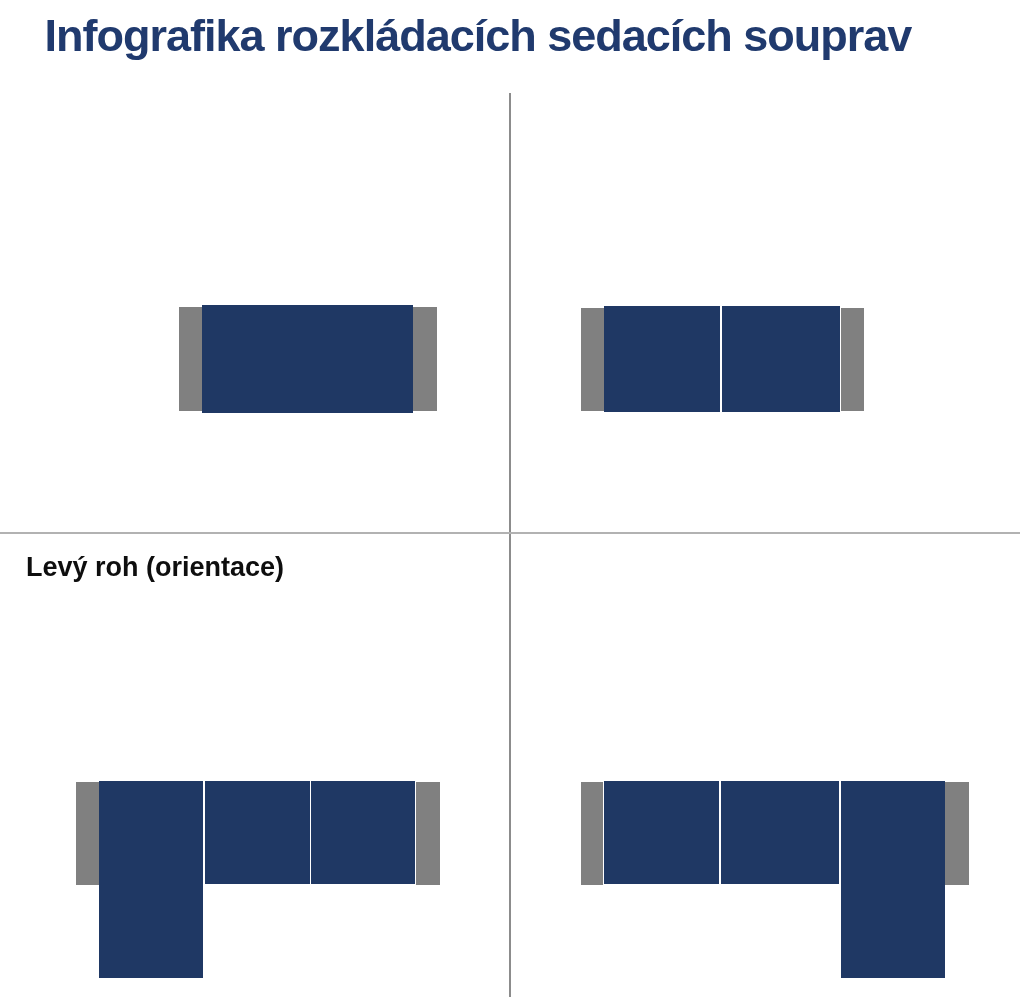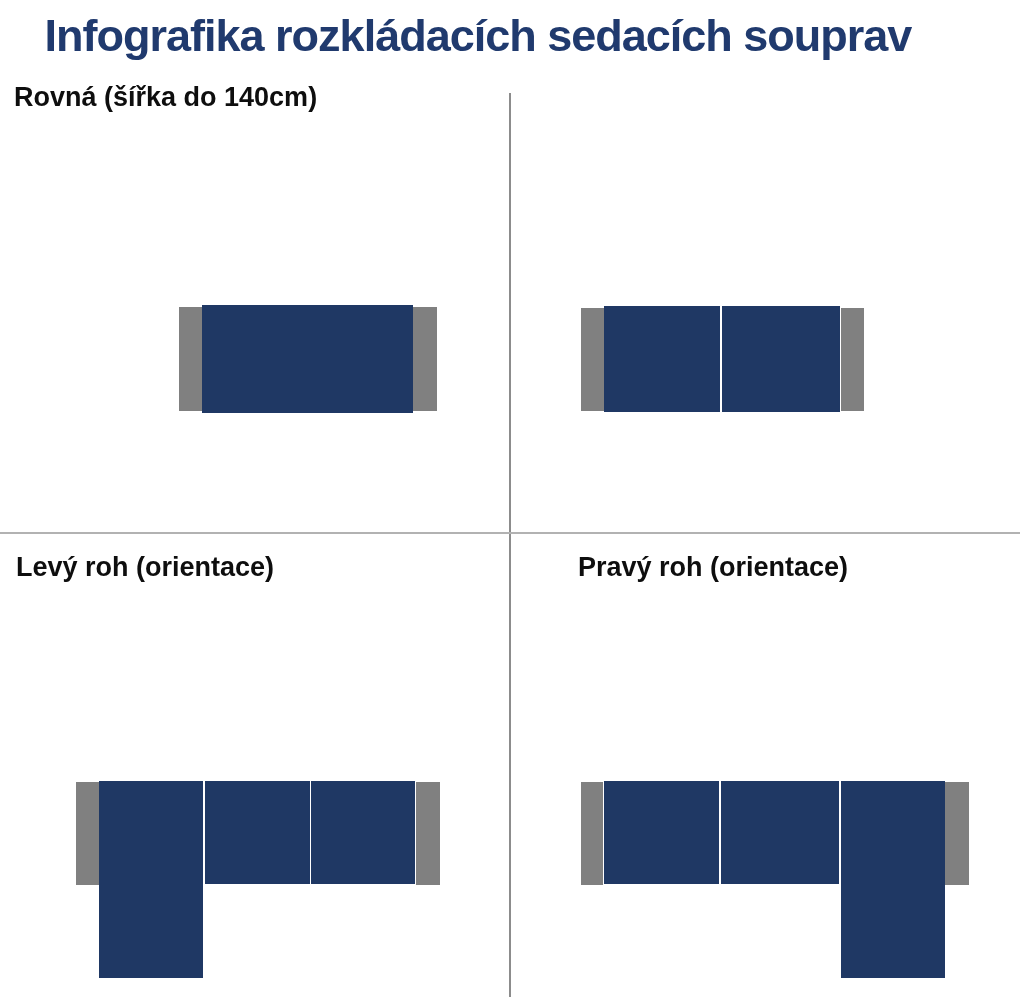--- a/index.html
+++ b/index.html
@@ -32,21 +32,21 @@
     position: absolute;
     margin: 0;
     font-size: 27px;
     font-weight: bold;
     color: var(--label-black, #0e0e0e);
     line-height: 1.1;
     white-space: nowrap;
   }
   .quad-label.tl { left: 14px;  top: 83px; }
   .quad-label.tr { left: 578px; top: 83px; }
-  .quad-label.bl { left: 16px;  top: 553px; }
+  .quad-label.bl { left: 26px;  top: 553px; }
   .quad-label.br { left: 578px; top: 553px; }
 
   .divider-v {
     position: absolute;
     left: 509px;
     top: 93px;
     width: 1.5px;
     height: 904px;
     background: var(--divider-vertical, #8c8c8c);
   }
@@ -62,26 +62,24 @@
     position: absolute;
   }
 </style>
 </head>
 <body>
 
 <div class="page">
 
   <h1 class="main-title">Infografika rozkládacích sedacích souprav</h1>
 
-  <div class="quad-label tl">Rovná (šířka do 140cm)</div>
 
 
   <div class="quad-label bl">Levý roh (orientace)</div>
 
-  <div class="quad-label br">Pravý roh (orientace)</div>
 
   <div class="divider-v"></div>
 
   <div class="divider-h"></div>
 
   <div>
       <div class="sofa-part" style="left: 179px; top: 307px; width: 24px; height: 104px; background: rgb(128, 128, 128);"></div>
       <div class="sofa-part" style="left: 202px; top: 305px; width: 211px; height: 108px; background: rgb(31, 56, 100);"></div>
       <div class="sofa-part" style="left: 413px; top: 307px; width: 24px; height: 104px; background: rgb(128, 128, 128);"></div>
       <div class="sofa-part" style="left: 581px; top: 308px; width: 23px; height: 103px; background: rgb(128, 128, 128);"></div>

